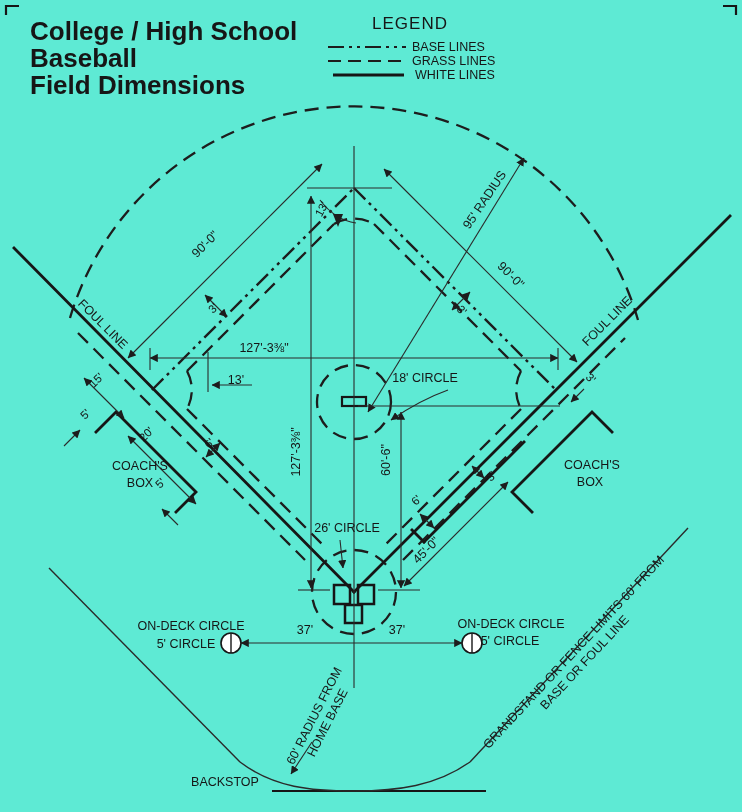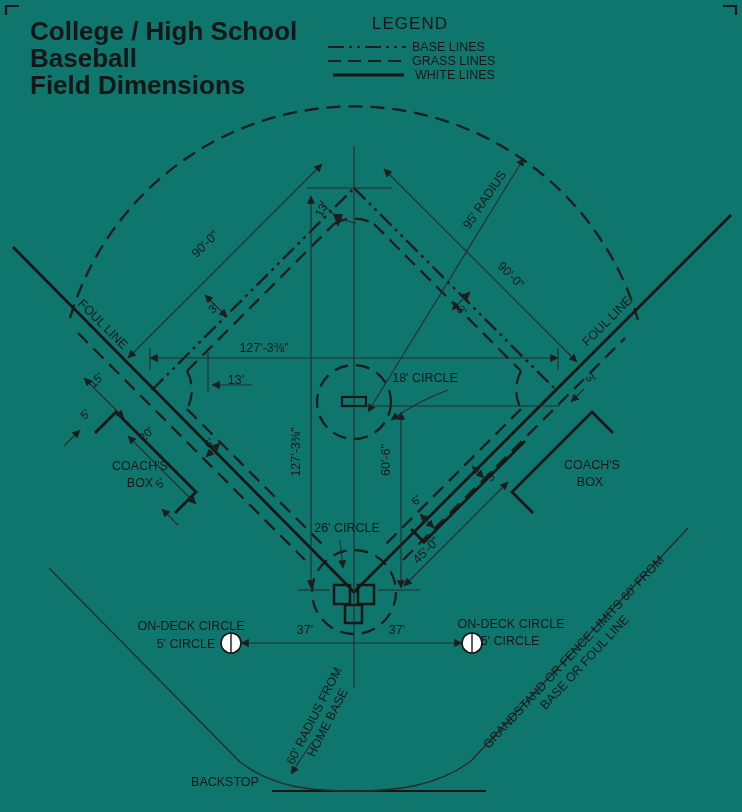--- a/index.html
+++ b/index.html
@@ -1,17 +1,17 @@
 <!DOCTYPE html>
 <html><head>
 <meta charset="utf-8">
 <style>
   html,body{margin:0;padding:0;background:#ffffff;}
   body{font-family:"Liberation Sans", sans-serif;}
-  .stage{position:relative;width:742px;height:812px;background:#0f766e;overflow:hidden;}
+  .stage{position:relative;width:742px;height:812px;background:#5eead4;overflow:hidden;}
   svg{display:block;}
   text{fill:#161616;}
   .t-title{font-size:26px;font-weight:bold;letter-spacing:0px;}
   .t-legend{font-size:17px;letter-spacing:1px;}
   .t-item{font-size:12.5px;}
   .t-dim{font-size:12.5px;}
   .t-sm{font-size:11.5px;}
   .white-line{stroke:#161616;stroke-width:2.8;fill:none;stroke-linecap:square;}
   .white-thin{stroke:#161616;stroke-width:2.2;fill:none;}
   .base-line{stroke:#1d1d1d;stroke-width:2.4;fill:none;stroke-dasharray:16 5 3 5 3 5;}

